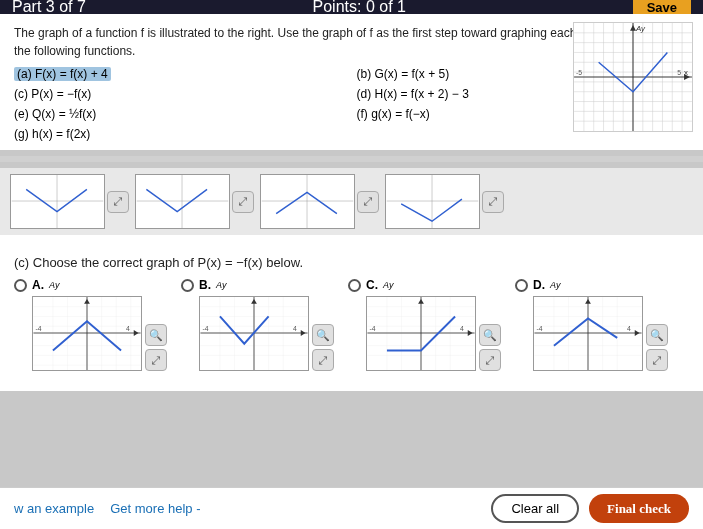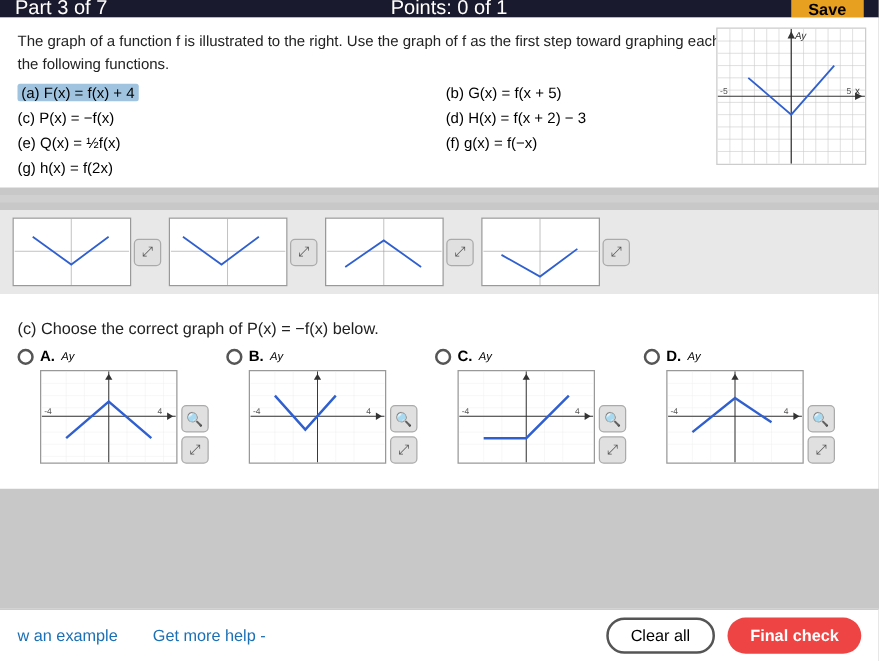--- a/index.html
+++ b/index.html
@@ -155,46 +155,47 @@
       left: 0;
       right: 0;
       background: white;
       border-top: 1px solid #ccc;
       display: flex;
       align-items: center;
       justify-content: space-between;
       padding: 8px 14px;
       height: 42px;
     }
-    .bottom-left { display: flex; gap: 28px; align-items: center; }
+    .bottom-left { display: flex; gap: 16px; align-items: center; }
     .bottom-link {
       color: #1a6fb5;
       font-size: 13px;
       text-decoration: none;
       cursor: pointer;
     }
     .bottom-right { display: flex; gap: 10px; }
     .clear-btn {
       border: 2px solid #555;
       background: white;
       color: #000000;
       padding: 5px 18px;
       border-radius: 20px;
       font-size: 13px;
       cursor: pointer;
     }
     .final-btn {
-      background: #ef4444;
+      background: #c2410c;
       color: white;
       border: none;
       padding: 6px 18px;
       border-radius: 20px;
       font-size: 13px;
       font-weight: bold;
       cursor: pointer;
+      font-family: Liberation Serif, serif;
     }
     .ay-label {
       font-size: 8px;
       font-style: italic;
       fill: #333;
     }
     .grid-line { stroke: #ccc; stroke-width: 0.5; }
     .axis-line { stroke: #333; stroke-width: 1; }
     .func-line { stroke: #3060d0; stroke-width: 1.5; fill: none; }
   </style>

